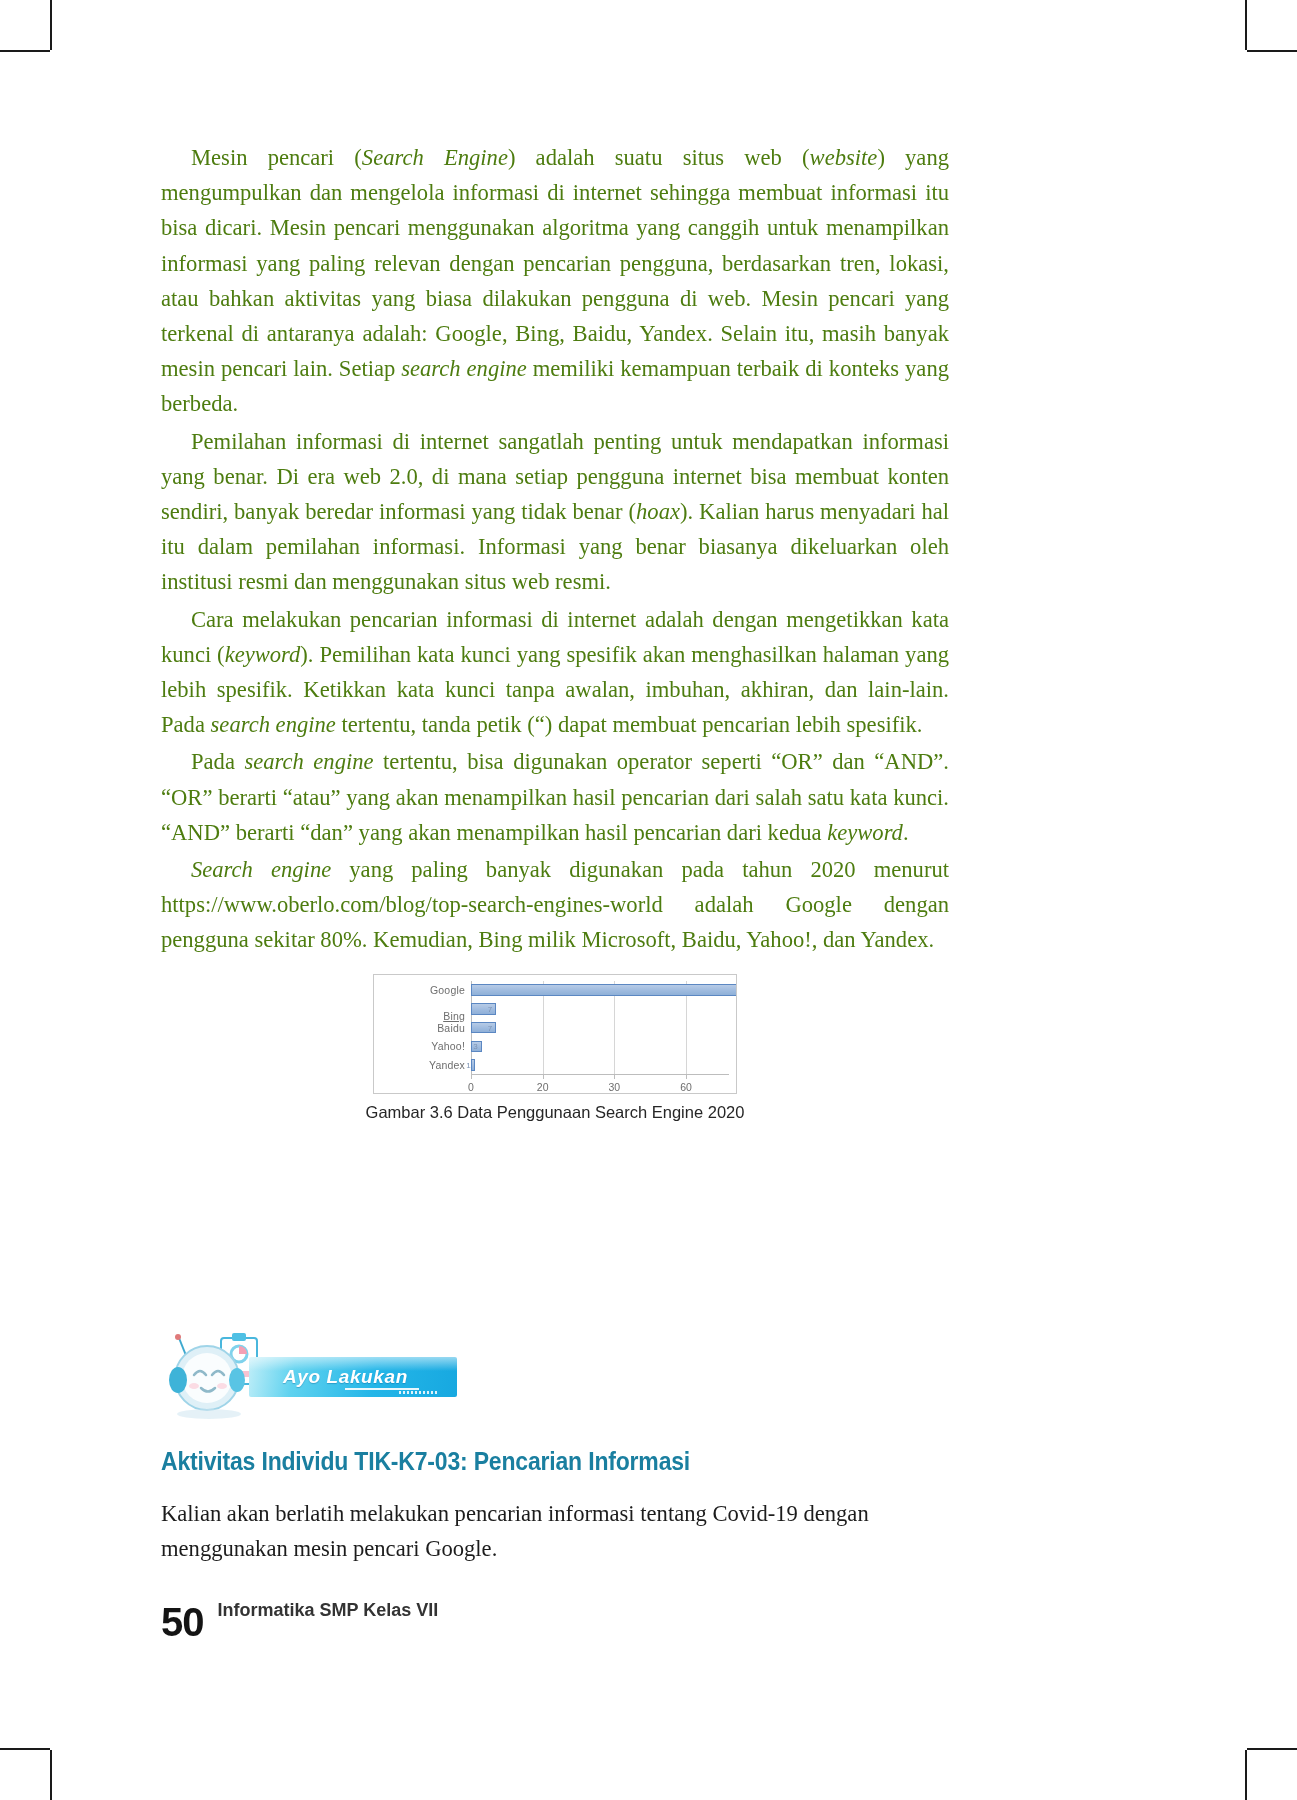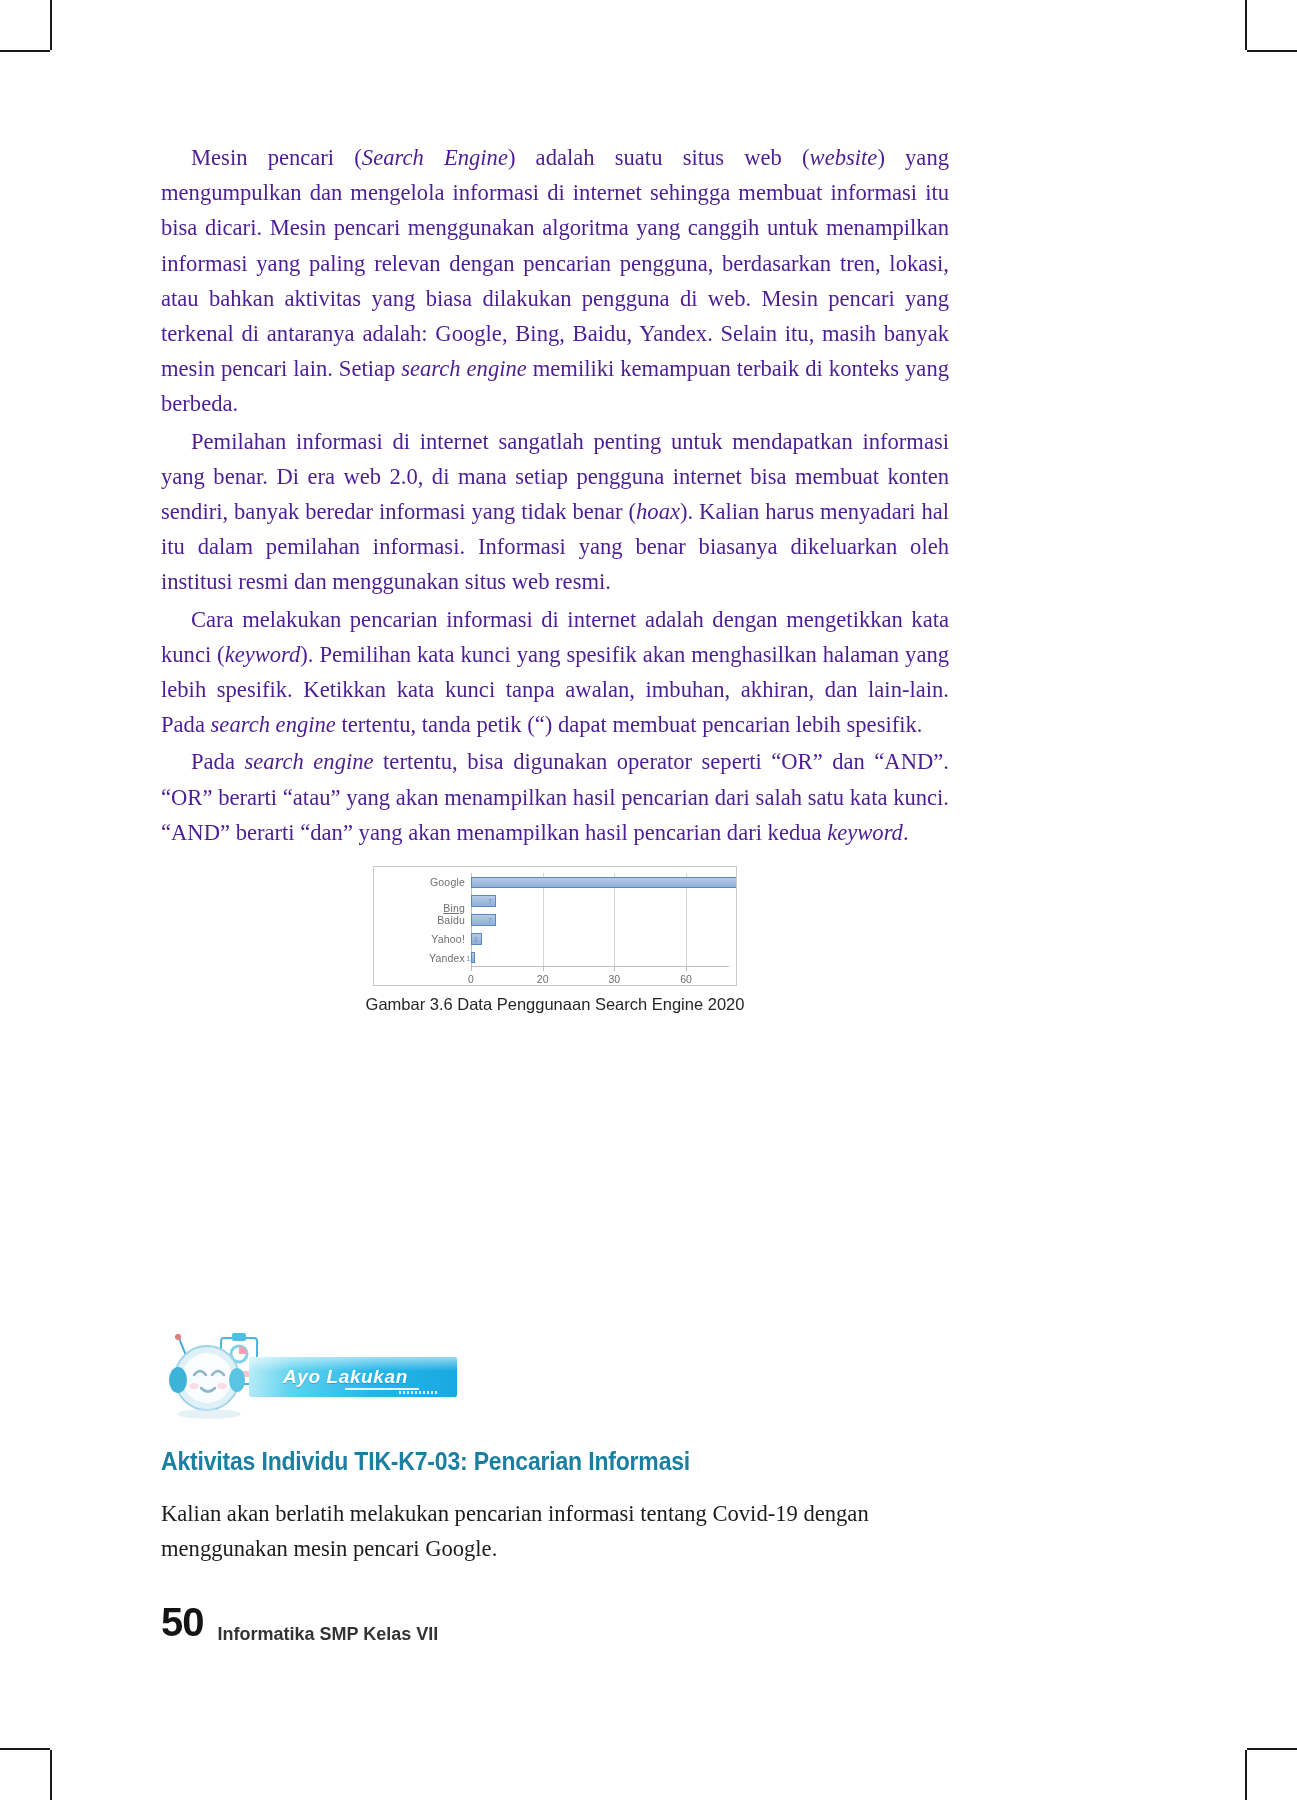--- a/index.html
+++ b/index.html
@@ -38,21 +38,21 @@
     left: 161px;
     top: 140px;
     width: 788px;
   }
 
   p.body-text {
     margin: 0 0 2px 0;
     font-family: "Liberation Serif", serif;
     font-size: 22.6px;
     line-height: 35.2px;
-    color: #4c1d95;
+    color: #4d7c0f;
     text-align: justify;
     text-indent: 30px;
     hyphens: none;
   }
   p.body-text i, p.body-text em {
     font-style: italic;
   }
 
   
   .figure-wrap {
@@ -242,21 +242,21 @@
     color: #1c1c1c;
     text-align: left;
   }
 
   
   .footer {
     position: absolute;
     left: 161px;
     top: 1600px;
     display: flex;
-    align-items: flex-end;
+    align-items: flex-start;
     gap: 14px;
   }
   .footer-page-number {
     font-family: "Liberation Sans", sans-serif;
     font-weight: bold;
     font-size: 40px;
     color: #141414;
     letter-spacing: -1px;
   }
   .footer-label {
@@ -277,20 +277,21 @@
 <div class="crop h cm-bl-h"></div>
 <div class="crop v cm-br-v"></div>
 <div class="crop h cm-br-h"></div>
 
 <div class="page">
 
   <p class="body-text"><span>Mesin pencari (</span><i>Search Engine</i><span>) adalah suatu situs web (</span><i>website</i><span>) yang mengumpulkan dan mengelola informasi di internet sehingga membuat informasi itu bisa dicari. Mesin pencari menggunakan algoritma yang canggih untuk menampilkan informasi yang paling relevan dengan pencarian pengguna, berdasarkan tren, lokasi, atau bahkan aktivitas yang biasa dilakukan pengguna di web. Mesin pencari yang terkenal di antaranya adalah: Google, Bing, Baidu, Yandex. Selain itu, masih banyak mesin pencari lain. Setiap </span><i>search engine</i><span> memiliki kemampuan terbaik di konteks yang berbeda.</span></p>
   <p class="body-text"><span>Pemilahan informasi di internet sangatlah penting untuk mendapatkan informasi yang benar. Di era web 2.0, di mana setiap pengguna internet bisa membuat konten sendiri, banyak beredar informasi yang tidak benar (</span><i>hoax</i><span>). Kalian harus menyadari hal itu dalam pemilahan informasi. Informasi yang benar biasanya dikeluarkan oleh institusi resmi dan menggunakan situs web resmi.</span></p>
   <p class="body-text"><span>Cara melakukan pencarian informasi di internet adalah dengan mengetikkan kata kunci (</span><i>keyword</i><span>). Pemilihan kata kunci yang spesifik akan menghasilkan halaman yang lebih spesifik. Ketikkan kata kunci tanpa awalan, imbuhan, akhiran, dan lain-lain. Pada </span><i>search engine</i><span> tertentu, tanda petik (“) dapat membuat pencarian lebih spesifik.</span></p>
   <p class="body-text"><span>Pada </span><i>search engine</i><span> tertentu, bisa digunakan operator seperti “OR” dan “AND”. “OR” berarti “atau” yang akan menampilkan hasil pencarian dari salah satu kata kunci. “AND” berarti “dan” yang akan menampilkan hasil pencarian dari kedua </span><i>keyword</i><span>.</span></p>
+  <p class="body-text"><i>Search engine</i><span> yang paling banyak digunakan pada tahun 2020 menurut https://www.oberlo.com/blog/top-search-engines-world adalah Google dengan pengguna sekitar 80%. Kemudian, Bing milik Microsoft, Baidu, Yahoo!, dan Yandex.</span></p>
 
   <div class="figure-wrap">
     <div class="chart-box">
       <div class="chart-inner" id="chart-inner">
           <div class="plot">
             <div class="gridline" style="left: 71.6667px;"></div>
             <div class="gridline" style="left: 143.333px;"></div>
             <div class="gridline" style="left: 215px;"></div>
             <div class="yaxis-line"></div>
             <div class="axis-line"></div>

